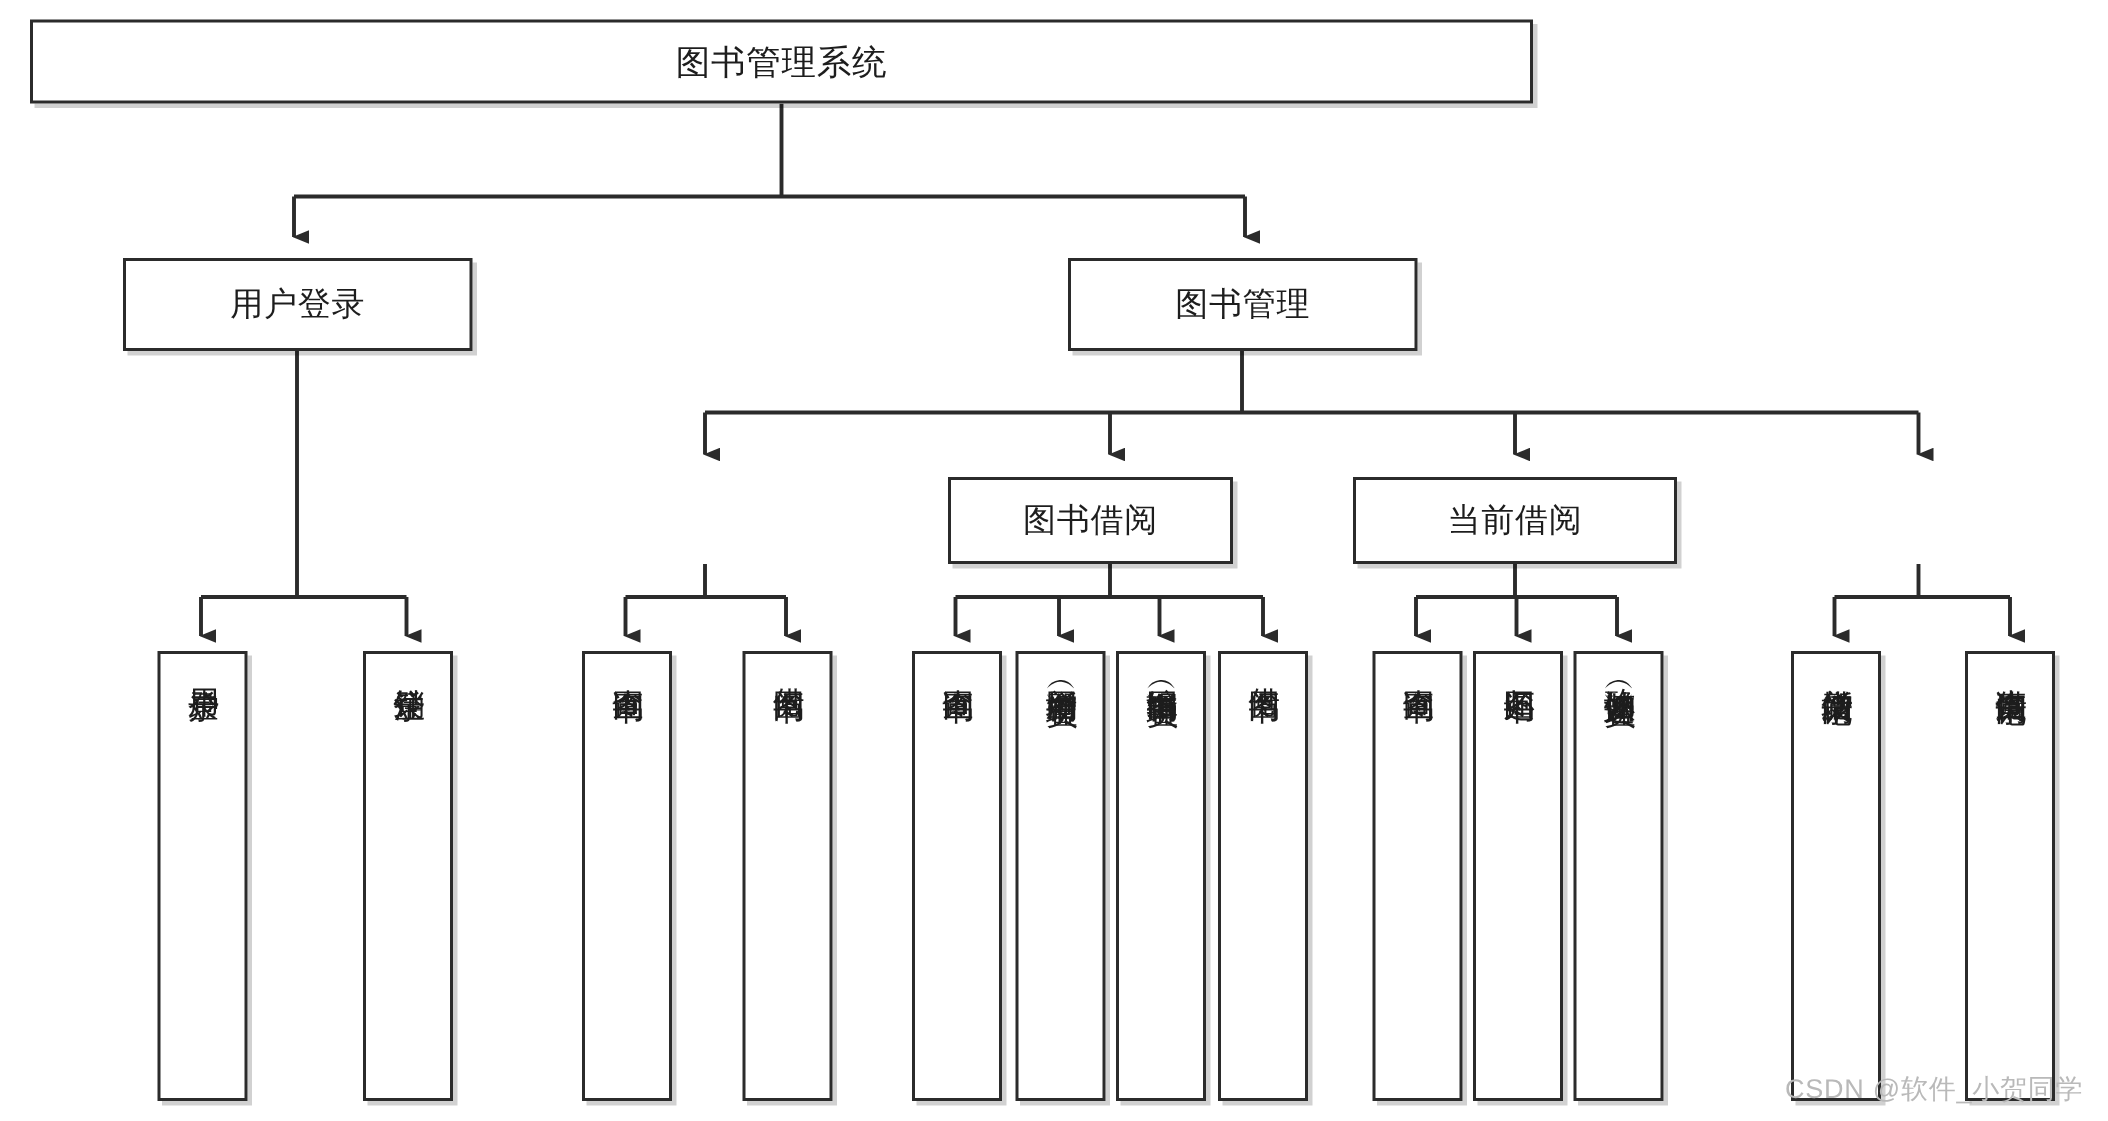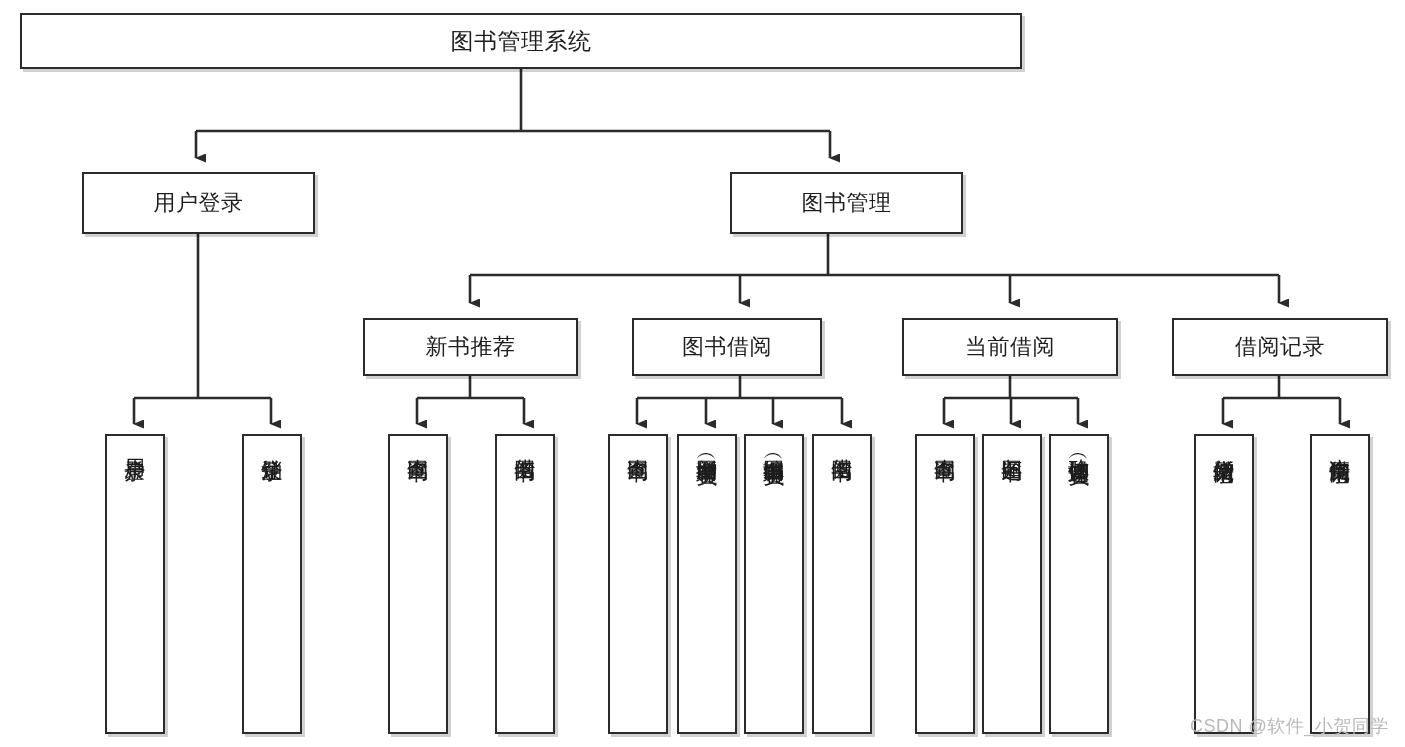--- a/index.html
+++ b/index.html
@@ -124,35 +124,29 @@
     </g>
   </svg>
 
   <div class="node root horiz" style="left:20px; top:13px; width:1002px; height:56px;">
     <span class="lbl">图书管理系统</span>
   </div>
 
   <div class="node horiz" style="left:82px; top:172px; width:233px; height:62px;">
     <span class="lbl">用户登录</span>
   </div>
-  <div class="node horiz" style="left:712px; top:172px; width:233px; height:62px;margin-left:18px;">
+  <div class="node horiz" style="left:712px; top:172px; width:233px; height:62px;">
     <span class="lbl">图书管理</span>
   </div>
 
-  <div class="node horiz" style="left:363px; top:318px; width:215px; height:58px;">
-    <span class="lbl">新书推荐</span>
-  </div>
   <div class="node horiz" style="left:632px; top:318px; width:190px; height:58px;">
     <span class="lbl">图书借阅</span>
   </div>
   <div class="node horiz" style="left:902px; top:318px; width:216px; height:58px;justify-content:center;">
     <span class="lbl">当前借阅</span>
-  </div>
-  <div class="node horiz" style="left:1172px; top:318px; width:216px; height:58px;">
-    <span class="lbl">借阅记录</span>
   </div>
 
   <div class="node vert" style="left:105px; top:434px; width:60px; height:300px;">
     <span class="lbl">用户登录</span>
   </div>
   <div class="node vert" style="left:242px; top:434px; width:60px; height:300px;">
     <span class="lbl">注销登录</span>
   </div>
 
   <div class="node vert" style="left:388px; top:434px; width:60px; height:300px;">

